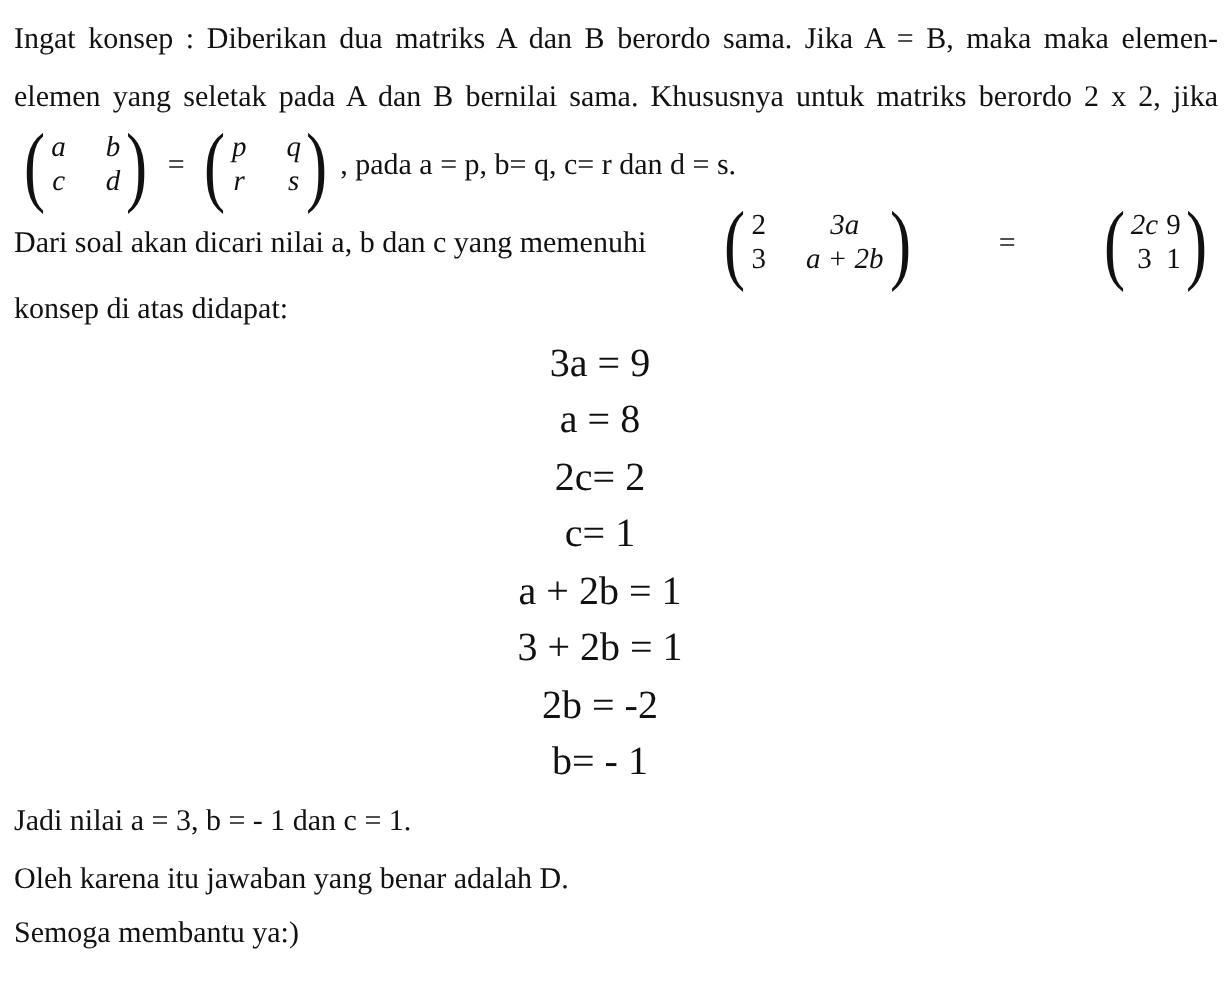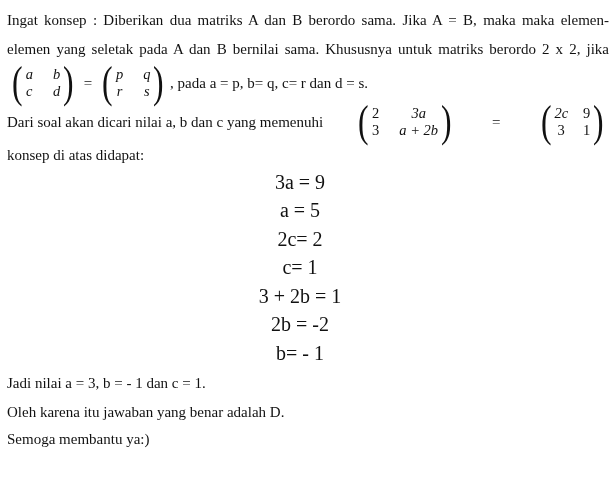--- a/index.html
+++ b/index.html
@@ -103,36 +103,37 @@
         <span class="up">2</span>
         <span class="it">3a</span>
         <span class="up">3</span>
         <span class="it">a + 2b</span>
       </span>
       <span class="paren">)</span>
     </span>
     <span class="eqsign">=</span>
     <span class="matrix">
       <span class="paren">(</span>
-      <span class="mcells" style="column-gap:15px;">
+      <span class="mcells" style="column-gap:4px;">
         <span class="it">2c</span>
         <span class="up">9</span>
         <span class="up">3</span>
         <span class="up">1</span>
       </span>
       <span class="paren">)</span>
     </span>
   </div>
   <div class="plainline">konsep di atas didapat:</div>
 
   <div class="eqs">
     <div class="eq">3a = 9</div>
-    <div class="eq">a = 5</div>
+    <div class="eq">a = 8</div>
     <div class="eq">2c= 2</div>
     <div class="eq">c= 1</div>
+    <div class="eq">a + 2b = 1</div>
     <div class="eq">3 + 2b = 1</div>
     <div class="eq">2b = -2</div>
     <div class="eq">b= - 1</div>
   </div>
 
   <div class="bline">Jadi nilai a = 3, b = - 1 dan c = 1.</div>
   <div class="aline">Oleh karena itu jawaban yang benar adalah D.</div>
   <div class="cline">Semoga membantu ya:)</div>
 
 </div>

